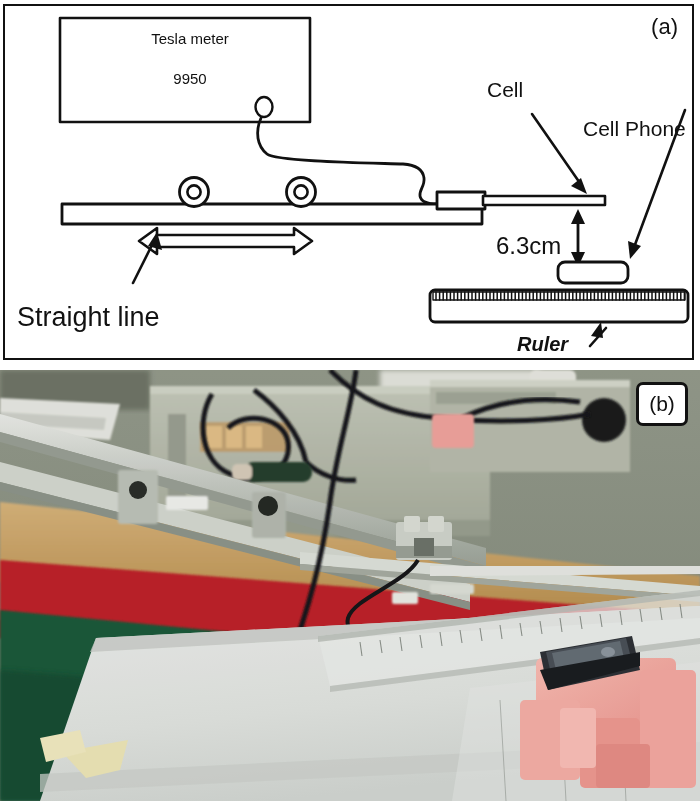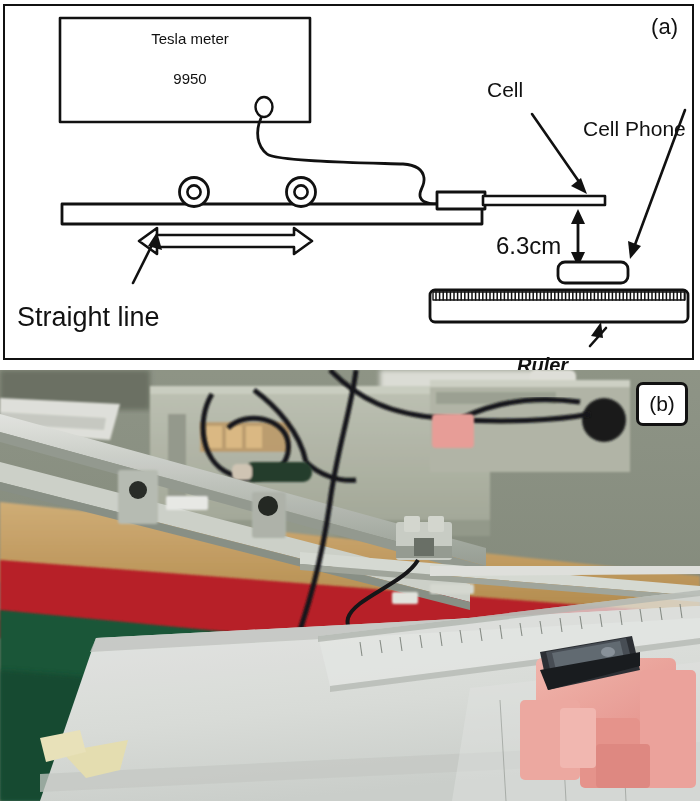--- a/index.html
+++ b/index.html
@@ -68,21 +68,20 @@
     left: 491px;
     top: 226px;
     font-size: 24px;
   }
   #ruler-label {
     left: 512px;
     top: 327px;
     font-size: 20px;
     font-weight: bold;
     font-style: italic;
-    margin-top: 21px;
   }
   #sld-label {
     left: 12px;
     top: 296px;
     font-size: 27px;
     width: 220px;
   }
   #sld-label .line2 { display: block; margin-top: 9px; }
 
   

